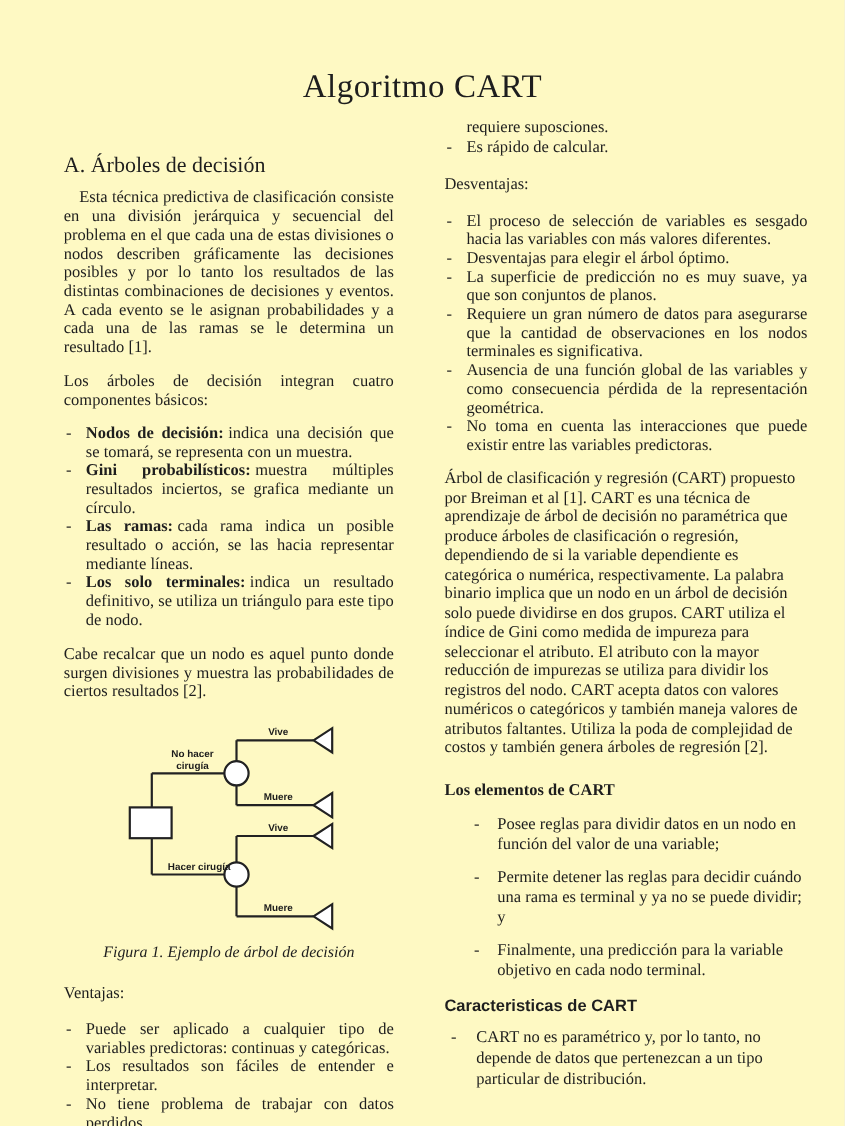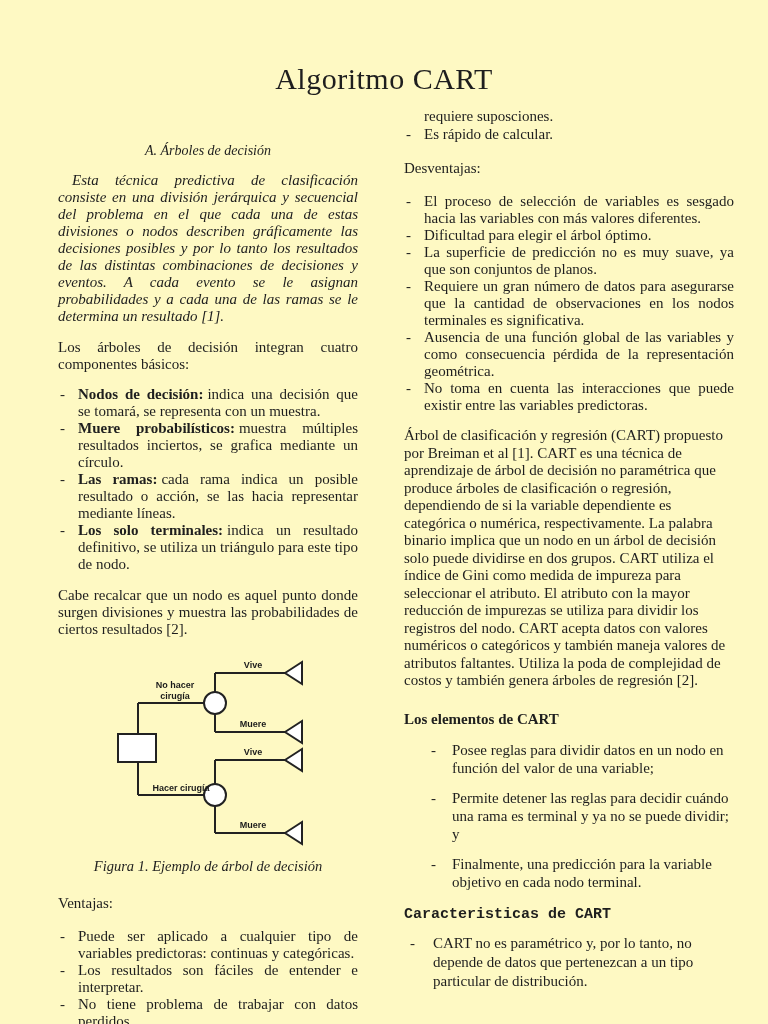--- a/index.html
+++ b/index.html
@@ -12,23 +12,23 @@
   .title{
     margin:0;padding-top:58px;text-align:center;
     font-size:30px;font-weight:400;letter-spacing:.5px;line-height:42px;
   }
   .columns{display:flex;padding-left:58px;margin-top:4px;}
   .col{font-size:15px;line-height:17px;}
   .col.left{width:300px;}
   .col.right{width:330px;margin-left:46px;}
   .just{text-align:justify;}
   p{margin:0;}
-  .sec-heading{font-style:italic;font-size:14px;text-align:center;}
+  .sec-heading{font-size:20px;}
   .a-heading{margin-top:38px;}
-  .p1{margin-top:13px;text-indent:14px;font-style:italic;}
+  .p1{margin-top:13px;text-indent:14px;}
   .p2{margin-top:14px;}
   .p3{margin-top:14px;}
   ul.dash{list-style:none;margin:0;padding:0;}
   ul.dash li{position:relative;padding-left:20px;}
   ul.dash li .dash-marker{position:absolute;left:2px;top:0;}
   ul.components{margin-top:13px;}
   ul.ventajas{margin-top:16px;}
   .bold-term{font-weight:bold;}
   .desc{margin-left:4px;}
   .figure-block{margin-top:12px;}
@@ -44,21 +44,21 @@
   .desventajas-heading{margin-top:17px;}
   ul.desventajas{margin-top:16px;}
   .b-heading{margin-top:17px;}
   .para-b{margin-top:13px;line-height:17.5px;}
   .elementos-heading{margin-top:21px;font-weight:bold;font-size:15px;}
   ul.elementos{margin-top:13px;line-height:18px;}
   ul.elementos li{padding-left:48px;}
   ul.elementos li .dash-marker{left:27px;}
   ul.elementos li + li{margin-top:12px;}
   .caract-heading{
-    margin-top:15px;font-family:Liberation Mono, monospace;
+    margin-top:15px;font-family:Liberation Sans, sans-serif;
     font-weight:bold;font-size:15px;
   }
   ul.caracteristicas{margin-top:11px;line-height:19px;}
   ul.caracteristicas li{padding-left:29px;}
   ul.caracteristicas li .dash-marker{left:6px;}
 </style>
 </head>
 <body>
 
 <div class="page">
@@ -75,21 +75,21 @@
 
       <p class="just p2">Los árboles de decisión integran cuatro componentes básicos:</p>
 
       <ul class="dash components just">
         <li>
           <span class="dash-marker">-</span>
           <span class="bold-term">Nodos de decisión:</span><span class="desc">indica una decisión que se tomará, se representa con un muestra.</span>
         </li>
         <li>
           <span class="dash-marker">-</span>
-          <span class="bold-term">Muere probabilísticos:</span><span class="desc">muestra múltiples resultados inciertos, se grafica mediante un círculo.</span>
+          <span class="bold-term">Gini probabilísticos:</span><span class="desc">muestra múltiples resultados inciertos, se grafica mediante un círculo.</span>
         </li>
         <li>
           <span class="dash-marker">-</span>
           <span class="bold-term">Las ramas:</span><span class="desc">cada rama indica un posible resultado o acción, se las hacia representar mediante líneas.</span>
         </li>
         <li>
           <span class="dash-marker">-</span>
           <span class="bold-term">Los solo terminales:</span><span class="desc">indica un resultado definitivo, se utiliza un triángulo para este tipo de nodo.</span>
         </li>
       </ul>
@@ -149,21 +149,21 @@
       <p class="cont-line">requiere suposciones.</p>
 
       <ul class="dash single">
         <li><span class="dash-marker">-</span><span>Es rápido de calcular.</span></li>
       </ul>
 
       <p class="desventajas-heading">Desventajas:</p>
 
       <ul class="dash desventajas just">
         <li><span class="dash-marker">-</span><span>El proceso de selección de variables es sesgado hacia las variables con más valores diferentes.</span></li>
-        <li><span class="dash-marker">-</span><span>Dificultad para elegir el árbol óptimo.</span></li>
+        <li><span class="dash-marker">-</span><span>Desventajas para elegir el árbol óptimo.</span></li>
         <li><span class="dash-marker">-</span><span>La superficie de predicción no es muy suave, ya que son conjuntos de planos.</span></li>
         <li><span class="dash-marker">-</span><span>Requiere un gran número de datos para asegurarse que la cantidad de observaciones en los nodos terminales es significativa.</span></li>
         <li><span class="dash-marker">-</span><span>Ausencia de una función global de las variables y como consecuencia pérdida de la representación geométrica.</span></li>
         <li><span class="dash-marker">-</span><span>No toma en cuenta las interacciones que puede existir entre las variables predictoras.</span></li>
       </ul>
 
 
       <p class="para-b">Árbol de clasificación y regresión (CART) propuesto por Breiman et al [1]. CART es una técnica de aprendizaje de árbol de decisión no paramétrica que produce árboles de clasificación o regresión, dependiendo de si la variable dependiente es categórica o numérica, respectivamente. La palabra binario implica que un nodo en un árbol de decisión solo puede dividirse en dos grupos. CART utiliza el índice de Gini como medida de impureza para seleccionar el atributo. El atributo con la mayor reducción de impurezas se utiliza para dividir los registros del nodo. CART acepta datos con valores numéricos o categóricos y también maneja valores de atributos faltantes. Utiliza la poda de complejidad de costos y también genera árboles de regresión [2].</p>
 
       <p class="elementos-heading">Los elementos de CART</p>

